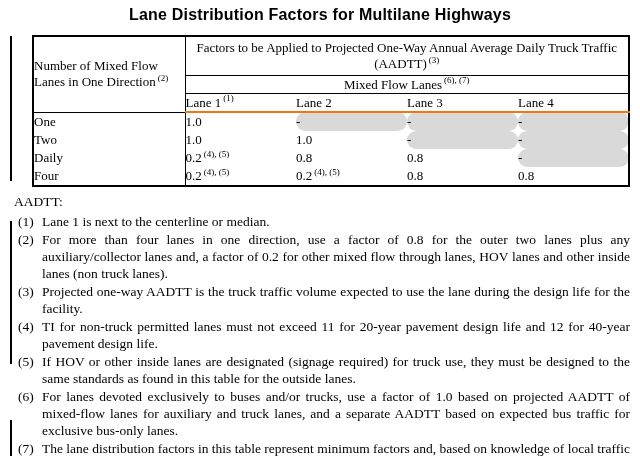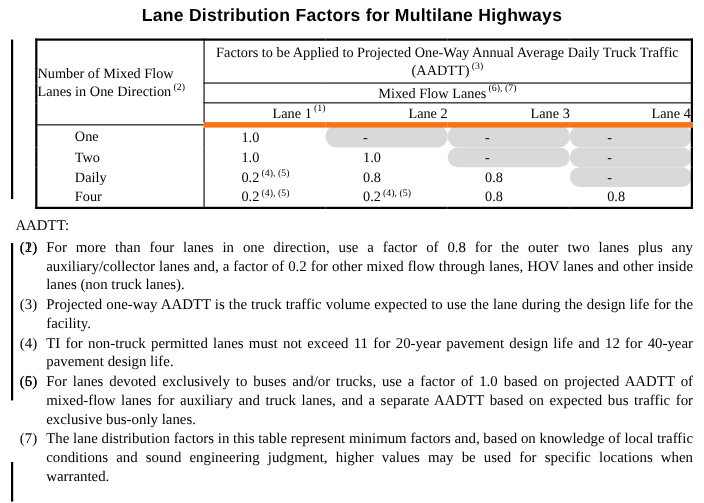--- a/index.html
+++ b/index.html
@@ -55,24 +55,24 @@
     line-height: 16px;
   }
   td.subhead {
     height: 17px;
     border-bottom: 1px solid #000;
     text-align: center;
     margin-left: 16px;
   }
   td.lanehead {
     height: 17px;
-    border-bottom: 5px solid #f97316;
-    text-align: right;
-  }
-  tr.br td { height: 18px; padding-left: 34px; }
+    border-bottom: 2px solid #f97316;
+    text-align: left;
+  }
+  tr.br td { height: 18px; }
   td.rlabel {
     border-right: 1px solid #000;
     text-align: left;
     padding-left: 6px;
   }
   td.val { text-align: left; }
   td.shaded { background: #d9d9d9; }
 
   sup {
     font-size: 9px;
@@ -171,35 +171,37 @@
       <td class="val"><span>0.8</span><sup></sup></td>
     </tr>
   </tbody>
 </table>
 
 <div class="notes">
   <div class="notes-heading">AADTT:</div>
 
   <div class="note">
     <span class="num">(1)</span>
+    <span class="txt">Lane 1 is next to the centerline or median.</span>
   </div>
   <div class="note">
     <span class="num">(2)</span>
     <span class="txt">For more than four lanes in one direction, use a factor of 0.8 for the outer two lanes plus any auxiliary/collector lanes and, a factor of 0.2 for other mixed flow through lanes, HOV lanes and other inside lanes (non truck lanes).</span>
   </div>
   <div class="note">
     <span class="num">(3)</span>
     <span class="txt">Projected one-way AADTT is the truck traffic volume expected to use the lane during the design life for the facility.</span>
   </div>
   <div class="note">
     <span class="num">(4)</span>
     <span class="txt">TI for non-truck permitted lanes must not exceed 11 for 20-year pavement design life and 12 for 40-year pavement design life.</span>
   </div>
   <div class="note">
     <span class="num">(5)</span>
+    <span class="txt">If HOV or other inside lanes are designated (signage required) for truck use, they must be designed to the same standards as found in this table for the outside lanes.</span>
   </div>
   <div class="note">
     <span class="num">(6)</span>
     <span class="txt">For lanes devoted exclusively to buses and/or trucks, use a factor of 1.0 based on projected AADTT of mixed-flow lanes for auxiliary and truck lanes, and a separate AADTT based on expected bus traffic for exclusive bus-only lanes.</span>
   </div>
   <div class="note">
     <span class="num">(7)</span>
     <span class="txt">The lane distribution factors in this table represent minimum factors and, based on knowledge of local traffic conditions and sound engineering judgment, higher values may be used for specific locations when warranted.</span>
   </div>
 </div>

